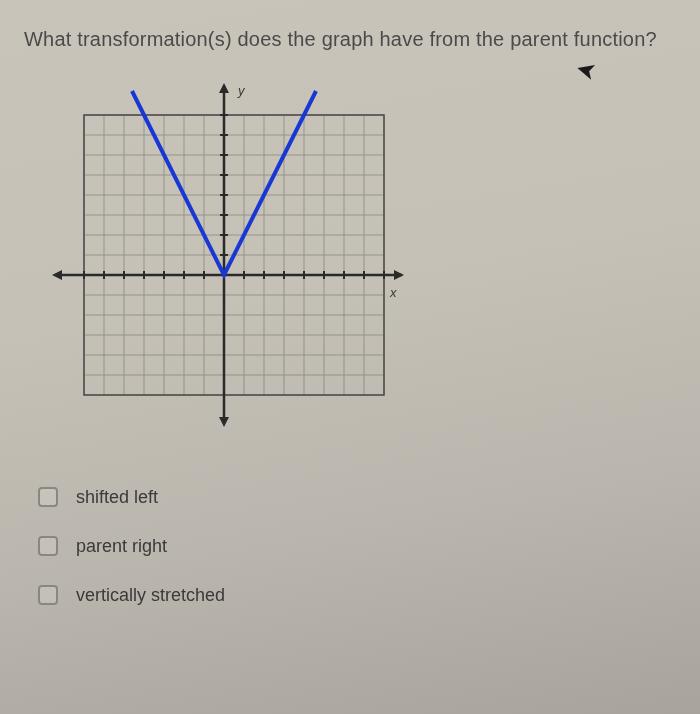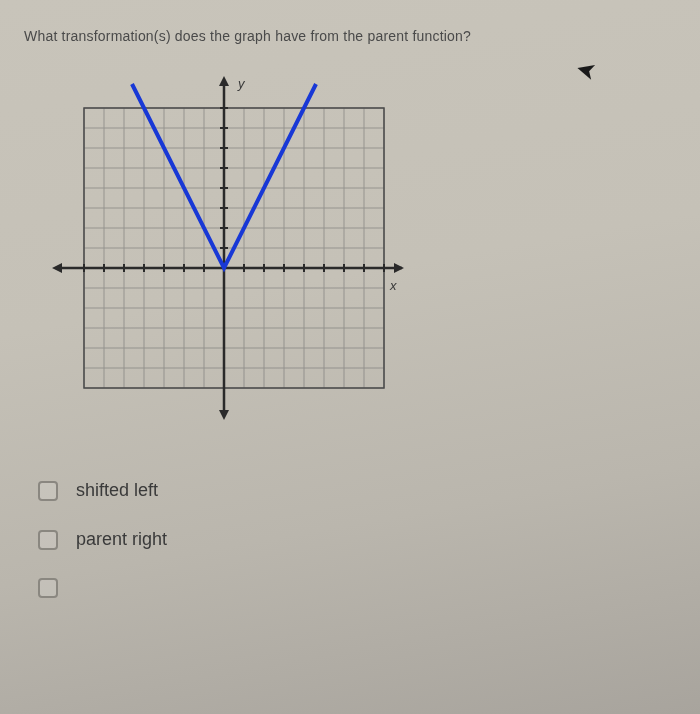--- a/index.html
+++ b/index.html
@@ -7,35 +7,35 @@
       width: 700px;
       height: 714px;
       background: linear-gradient(170deg, #c8c4ba 0%, #c5c1b7 40%, #bab6ad 70%, #a8a49d 100%);
       font-family: Arial, Helvetica, sans-serif;
       color: #3a3a3a;
       padding: 28px 24px;
       position: relative;
       overflow: hidden;
     }
     .question {
-      font-size: 14px;
+      font-size: 20px;
       color: #4a4a4a;
       margin-bottom: 24px;
       letter-spacing: 0.2px;
     }
     .graph-wrap {
       margin-left: 20px;
       margin-bottom: 48px;
     }
     .options {
       margin-left: 14px;
     }
     .option {
       display: flex;
-      align-items: center;
+      align-items: flex-start;
       margin-bottom: 28px;
       margin-top: 22px;
     }
     .checkbox {
       width: 20px;
       height: 20px;
       border: 2px solid #8a8780;
       border-radius: 4px;
       background: rgba(255,255,255,0.15);
       margin-right: 18px;
@@ -149,16 +149,17 @@
   <div class="option">
     <div class="checkbox"></div>
     <span class="option-label">shifted left</span>
   </div>
   <div class="option">
     <div class="checkbox"></div>
     <span class="option-label">parent right</span>
   </div>
   <div class="option">
     <div class="checkbox"></div>
+    <span class="option-label">vertically stretched</span>
   </div>
 </div>
 
 <div class="cursor">➤</div>
 
 </body></html>

